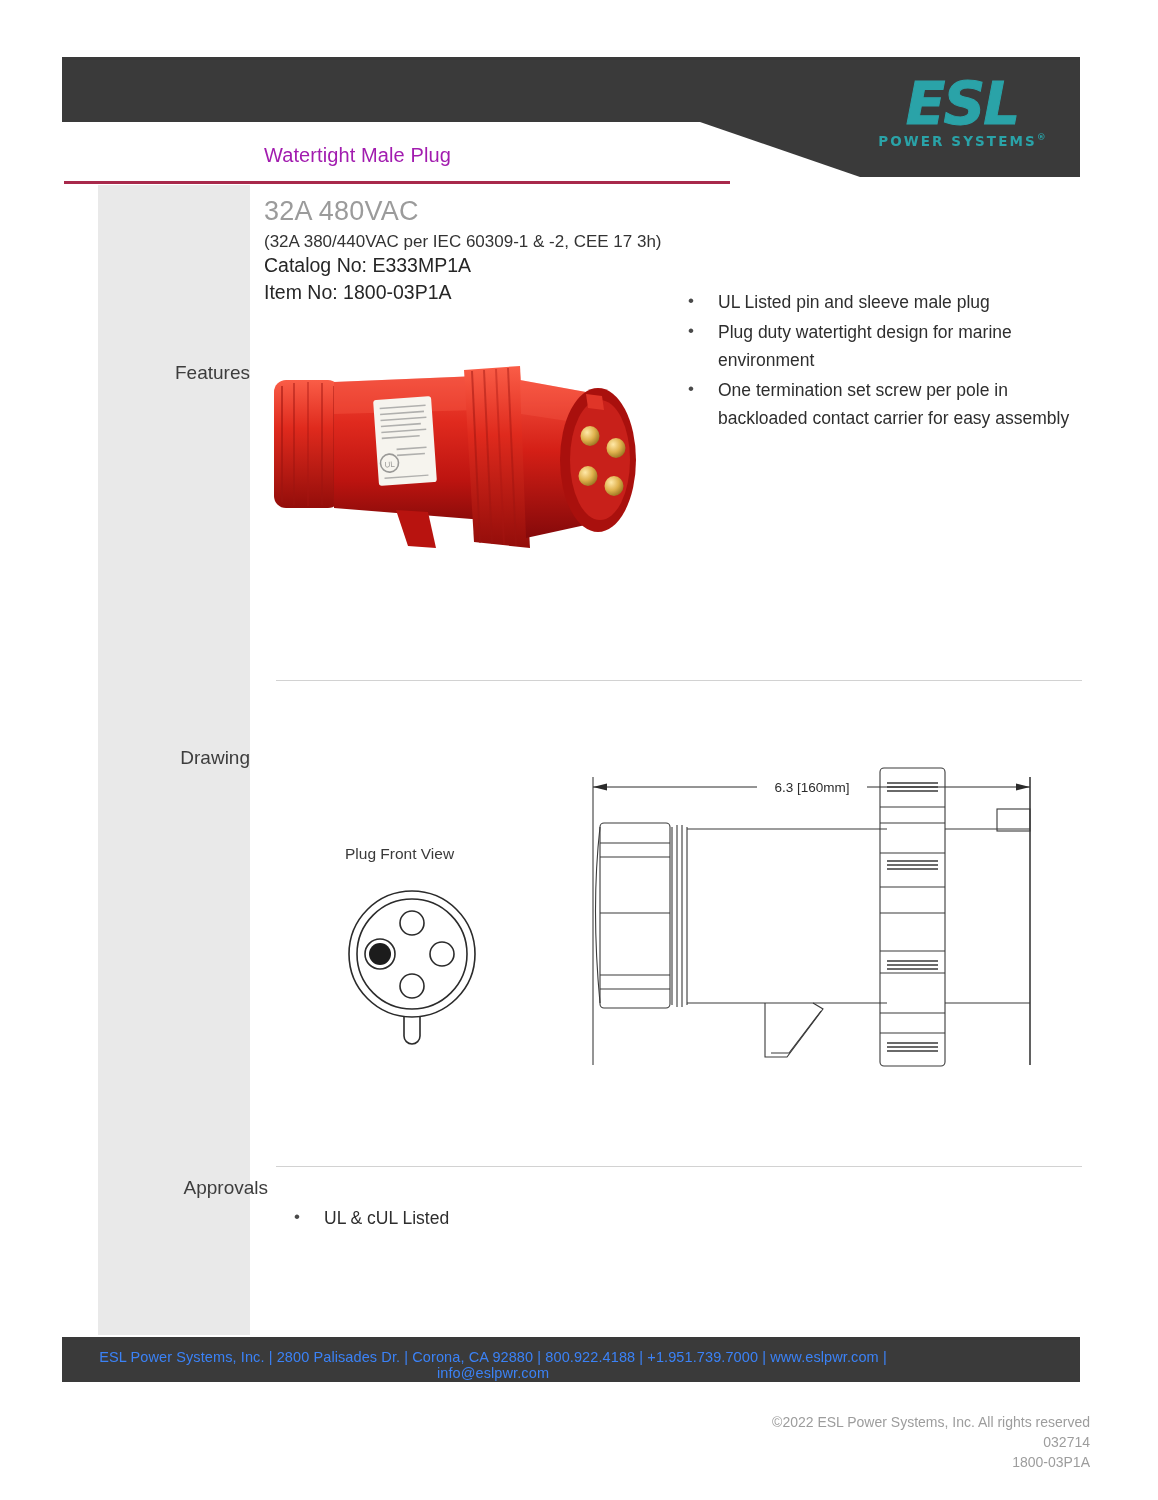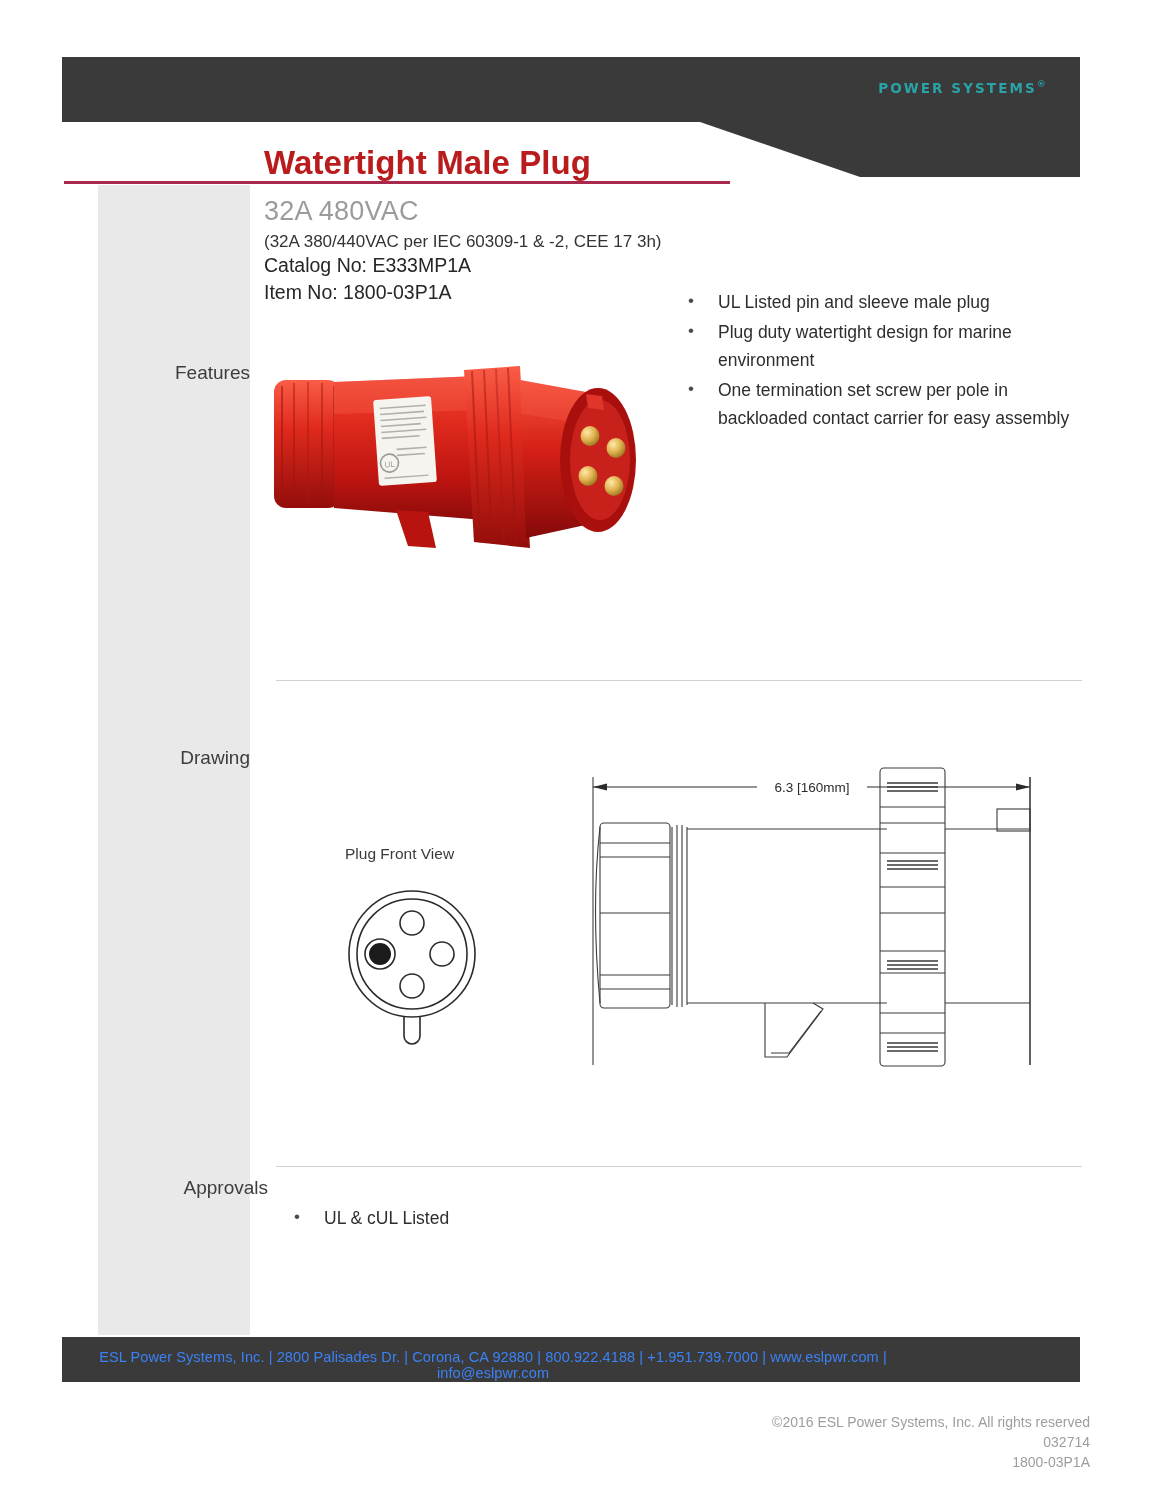--- a/index.html
+++ b/index.html
@@ -66,23 +66,23 @@
   }
   .logo-tag sup {
     font-size: 9px;
     letter-spacing: 0;
   }
 
   .doc-title {
     position: absolute;
     left: 264px;
     top: 144px;
-    font-size: 33px;
-    color: #b91c1c;
-    font-weight: bold;
+    font-size: 20px;
+    color: #a21caf;
+    font-weight: normal;
     letter-spacing: 0.1px;
   }
   .title-rule {
     position: absolute;
     left: 64px;
     top: 181px;
     width: 666px;
     height: 3px;
     background: #a8294b;
   }
@@ -256,20 +256,21 @@
 </style>
 </head>
 <body>
 
 <div class="page">
 
   <div class="header-band"></div>
   <div class="header-tail"></div>
 
   <div class="logo-block">
+    <div class="logo-mark">ESL</div>
     <div class="logo-tag"><span>POWER SYSTEMS</span><sup>®</sup></div>
   </div>
 
   <div class="doc-title">Watertight Male Plug</div>
   <div class="title-rule"></div>
 
   <div class="sidebar-band"></div>
   <div class="side-label features">Features</div>
   <div class="side-label drawing">Drawing</div>
   <div class="side-label approvals">Approvals</div>
@@ -433,18 +434,18 @@
     </g>
   </svg>
 
   <ul class="approval-list">
     <li>UL &amp; cUL Listed</li>
   </ul>
 
   <div class="footer-band"></div>
   <div class="footer-text">ESL Power Systems, Inc.  |  2800 Palisades Dr.  |  Corona, CA 92880  |  800.922.4188  |  +1.951.739.7000  |  www.eslpwr.com  |  info@eslpwr.com</div>
   <div class="copyright">
-    <div>©2016 ESL Power Systems, Inc. All rights reserved</div>
+    <div>©2022 ESL Power Systems, Inc. All rights reserved</div>
     <div>032714</div>
     <div>1800-03P1A</div>
   </div>
 
 </div>
 
 </body></html>

